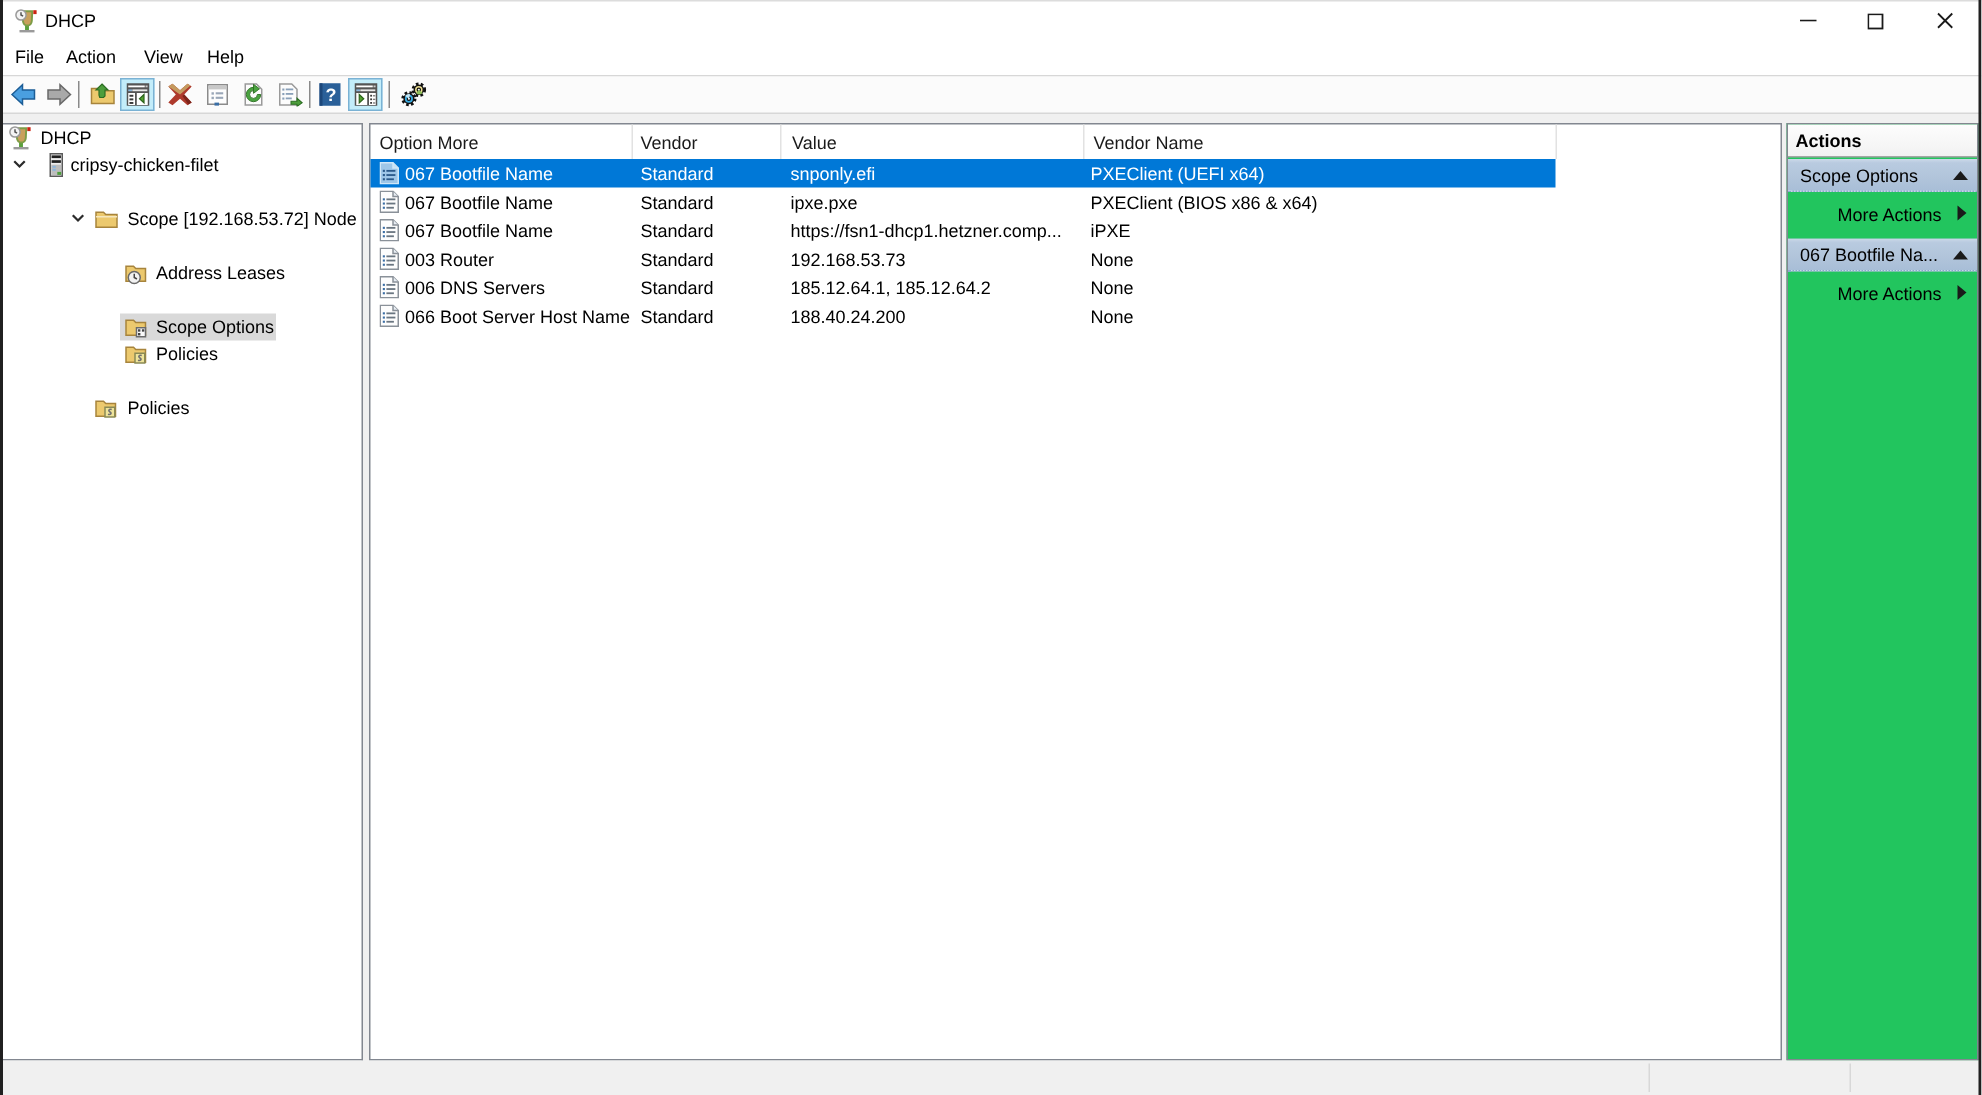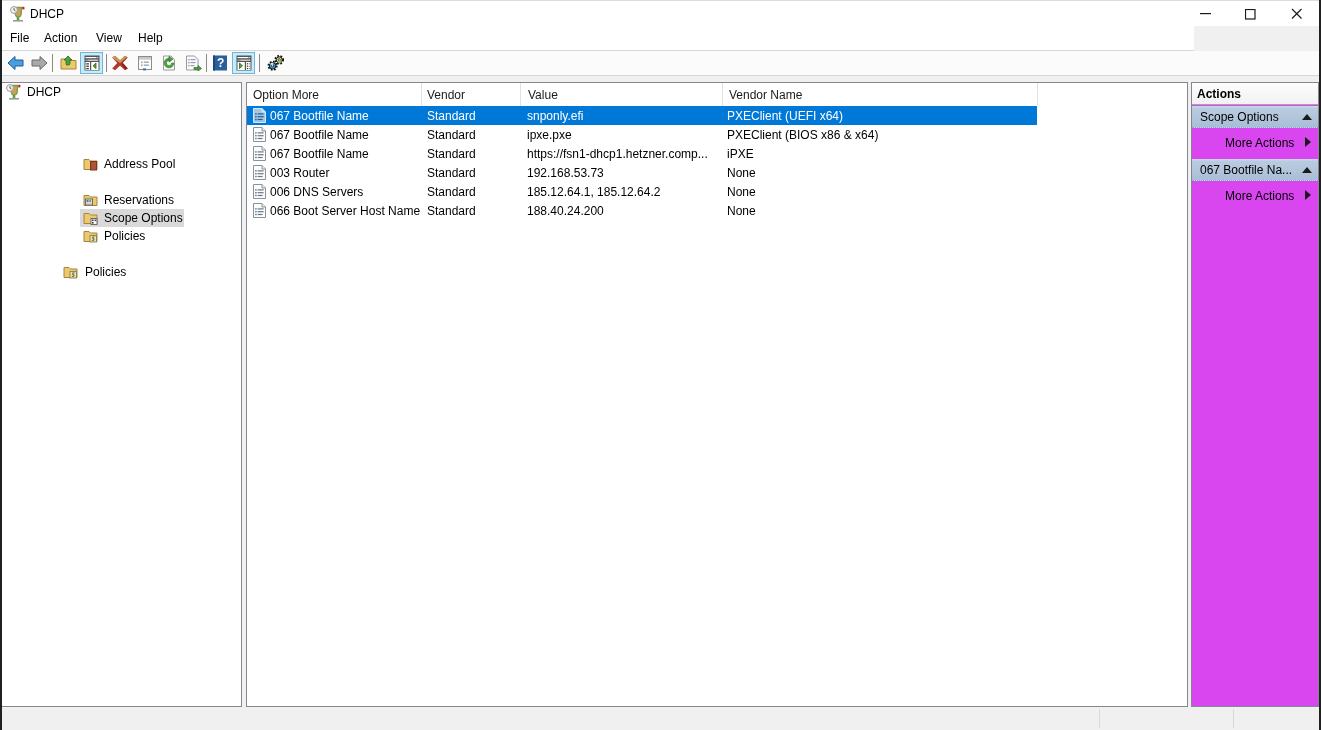--- a/index.html
+++ b/index.html
@@ -1,29 +1,29 @@
 <!DOCTYPE html>
 <html><head>
 <meta charset="utf-8">
 <style>
 *{margin:0;padding:0;box-sizing:border-box}
 html,body{width:1321px;height:730px;overflow:hidden}
 body{font-family:"Liberation Sans",sans-serif;font-size:12px;color:#000;background:#f0f0f0;position:relative}
 .abs{position:absolute}
 #titlebar{position:absolute;left:0;top:0;width:1321px;height:26px;background:#ffffff;border-top:1px solid #dcdcdc}
 #titletext{position:absolute;left:30px;top:6px;font-size:12px}
-#menubar{position:absolute;left:0;top:26px;width:1194px;height:25px;background:#ffffff;border-bottom:1px solid #d7d7d7}
+#menubar{position:absolute;left:0;top:26px;width:1321px;height:25px;background:#ffffff;border-bottom:1px solid #d7d7d7}
 .menuitem{position:absolute;top:5px;font-size:12px}
 #toolbar{position:absolute;left:0;top:51px;width:1321px;height:25px;background:#fbfbfb;border-bottom:1px solid #d7d7d7}
 .tsep{position:absolute;top:3px;width:1px;height:18px;background:#8a8a8a}
 .tbtn{position:absolute;top:1px;width:23px;height:22px;background:#c3edfa;border:1px solid #7ab2d4}
 .ticon{position:absolute;top:4px}
 #treepane{position:absolute;left:0;top:82px;width:242px;height:625px;background:#ffffff;border:1px solid #828790;border-left:1px solid #4d4d4d}
 #listpane{position:absolute;left:246px;top:82px;width:942px;height:625px;background:#ffffff;border:1px solid #828790}
-#actionpane{position:absolute;left:1191px;top:82px;width:128px;height:625px;background:#d946ef;border:1px solid #828790}
+#actionpane{position:absolute;left:1191px;top:82px;width:128px;height:625px;background:#22c55e;border:1px solid #828790}
 #statusbar{position:absolute;left:0;top:707px;width:1321px;height:23px;background:#f0f0f0}
 .ssep{position:absolute;top:2px;width:1px;height:19px;background:#d8d8d8}
 #winborder{position:absolute;left:0;top:0;width:1321px;height:730px;border-left:2px solid #202020;border-right:2px solid #202020;pointer-events:none;z-index:99}
 
 .trow{position:absolute;left:0;width:240px;height:18px}
 .trow .txt{position:absolute;top:2px;white-space:nowrap}
 .trow svg{position:absolute;top:1px}
 .tsel{position:absolute;left:79px;width:104px;height:18px;background:#d9d9d9}
 
 .hdrtxt{position:absolute;top:88px;color:#1a1a1a;white-space:nowrap}
@@ -175,38 +175,52 @@
     <svg style="left:5px" width="16" height="16" viewBox="0 0 16 16">
       <rect x="3" y="14" width="10" height="1.6" fill="#9a9a9a"></rect>
       <rect x="6.7" y="10" width="2.6" height="4" fill="#5aa03c"></rect>
       <path d="M5 1.5 L11.5 1.5 L11.2 8 C11 10 9.8 11 8.2 11 C6.6 11 5.5 10 5.3 8 Z" fill="#c9a05c" stroke="#7d9c46" stroke-width="1.3"></path>
       <circle cx="4" cy="4" r="3.4" fill="#f4f4f4" stroke="#9a9a9a"></circle>
       <path d="M4 2.2 L4 4 L5.4 4.8" stroke="#555" fill="none"></path>
       <rect x="12.2" y="0.8" width="2.2" height="2.6" fill="#cc2211"></rect>
     </svg>
     <span class="txt" style="left:26px">DHCP</span>
   </div>
-  <div class="trow" style="top:72px">
+  <div class="trow" style="top:18px">
+    <svg style="left:7px;top:4px" width="10" height="10" viewBox="0 0 10 10">
+        <path d="M1.5 2.5 L5 6 L8.5 2.5" fill="none" stroke="#2b2b2b" stroke-width="1.5"></path>
+      </svg>
+    <svg style="left:28px" width="16" height="16" viewBox="0 0 16 16">
+      <rect x="4.5" y="0.5" width="8" height="15" fill="#ededed" stroke="#5a5a5a"></rect>
+      <rect x="5.4" y="1.6" width="6.2" height="1.8" fill="#1f1f1f"></rect>
+      <rect x="5.4" y="4.8" width="6.2" height="1.8" fill="#1f1f1f"></rect>
+      <rect x="5.2" y="7.8" width="6.6" height="6.9" fill="#bdbdbd"></rect>
+      <rect x="6" y="8.6" width="2.2" height="1.3" fill="#8db6dc"></rect>
+      <rect x="6" y="10.6" width="2.2" height="1.3" fill="#8db6dc"></rect>
+      <rect x="9.2" y="12.6" width="2.6" height="2" fill="#4d9e3c"></rect>
+    </svg>
+    <span class="txt" style="left:46px">cripsy-chicken-filet</span>
+  </div>
+  <div class="trow" style="top:54px">
+    <svg style="left:46px;top:4px" width="10" height="10" viewBox="0 0 10 10">
+        <path d="M1.5 2.5 L5 6 L8.5 2.5" fill="none" stroke="#2b2b2b" stroke-width="1.5"></path>
+      </svg>
+    <svg style="left:62px" width="16" height="16" viewBox="0 0 16 16">
+      <path d="M1 3.5 L6 3.5 L7.5 5 L15 5 L15 13.5 L1 13.5 Z" fill="#ecc96e" stroke="#a7843c"></path>
+      <path d="M1 6.5 L15 6.5" stroke="#f6e7bd" stroke-width="1"></path>
+    </svg>
+    <span class="txt" style="left:84px">Scope [192.168.53.72] Node</span>
+  </div>
+  <div class="trow" style="top:90px">
     <svg style="left:82px" width="16" height="16" viewBox="0 0 16 16">
       <path d="M1 3.5 L6 3.5 L7.5 5 L14 5 L14 13.5 L1 13.5 Z" fill="#ecc96e" stroke="#a7843c"></path>
-      <rect x="7.5" y="5.5" width="6" height="8.5" fill="#b05438" stroke="#7c3622"></rect>
-      <path d="M7.2 6.5 h1 M7.2 8 h1 M7.2 9.5 h1 M7.2 11 h1 M7.2 12.5 h1" stroke="#7c3622"></path>
-    </svg>
-    <span class="txt" style="left:103px">Address Pool</span>
-  </div>
-  <div class="trow" style="top:108px">
-    <svg style="left:82px" width="16" height="16" viewBox="0 0 16 16">
-      <path d="M1 3.5 L6 3.5 L7.5 5 L14 5 L14 13.5 L1 13.5 Z" fill="#ecc96e" stroke="#a7843c"></path>
-      <rect x="2.5" y="7" width="7" height="6" fill="#e8e8e8" stroke="#6a6a6a"></rect>
-      <rect x="3.5" y="8" width="2" height="2" fill="#4a7ab0"></rect>
-      <rect x="6.2" y="8" width="2" height="2" fill="#7aa04a"></rect>
-      <rect x="3.5" y="10.6" width="2" height="1.6" fill="#c0c0c0"></rect>
-      <rect x="6.2" y="10.6" width="2" height="1.6" fill="#c0c0c0"></rect>
-    </svg>
-    <span class="txt" style="left:103px">Reservations</span>
+      <circle cx="6.5" cy="11" r="4" fill="#f2f2f2" stroke="#6a6a6a"></circle>
+      <path d="M6.5 8.5 L6.5 11 L8.3 12" stroke="#444" fill="none"></path>
+    </svg>
+    <span class="txt" style="left:103px">Address Leases</span>
   </div>
   <div class="trow" style="top:126px">
     <svg style="left:82px" width="16" height="16" viewBox="0 0 16 16">
       <path d="M1 3.5 L6 3.5 L7.5 5 L14 5 L14 13.5 L1 13.5 Z" fill="#ecc96e" stroke="#a7843c"></path>
       <rect x="8" y="8.5" width="6" height="6" fill="#fafafa" stroke="#6a6a6a"></rect>
       <rect x="9" y="9.5" width="1.6" height="1.6" fill="#444"></rect>
       <rect x="11.6" y="9.5" width="1.6" height="1.6" fill="#444"></rect>
       <rect x="9" y="12" width="1.6" height="1.6" fill="#444"></rect>
     </svg>
     <span class="txt" style="left:103px">Scope Options</span>

